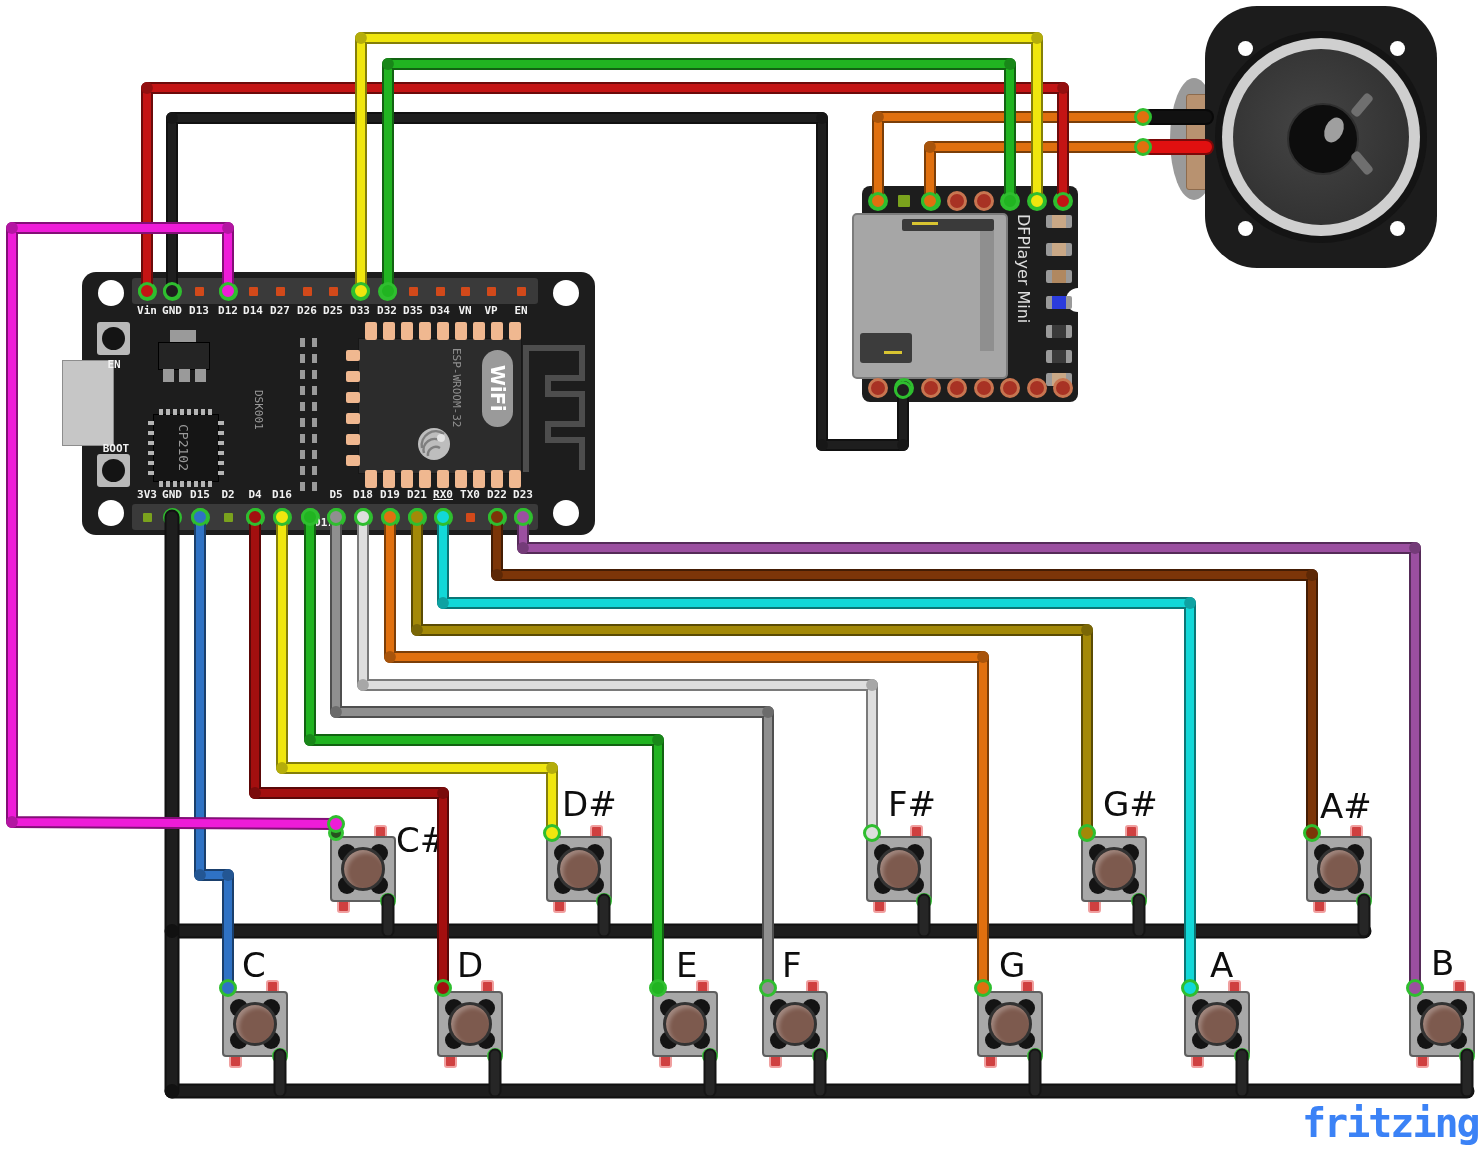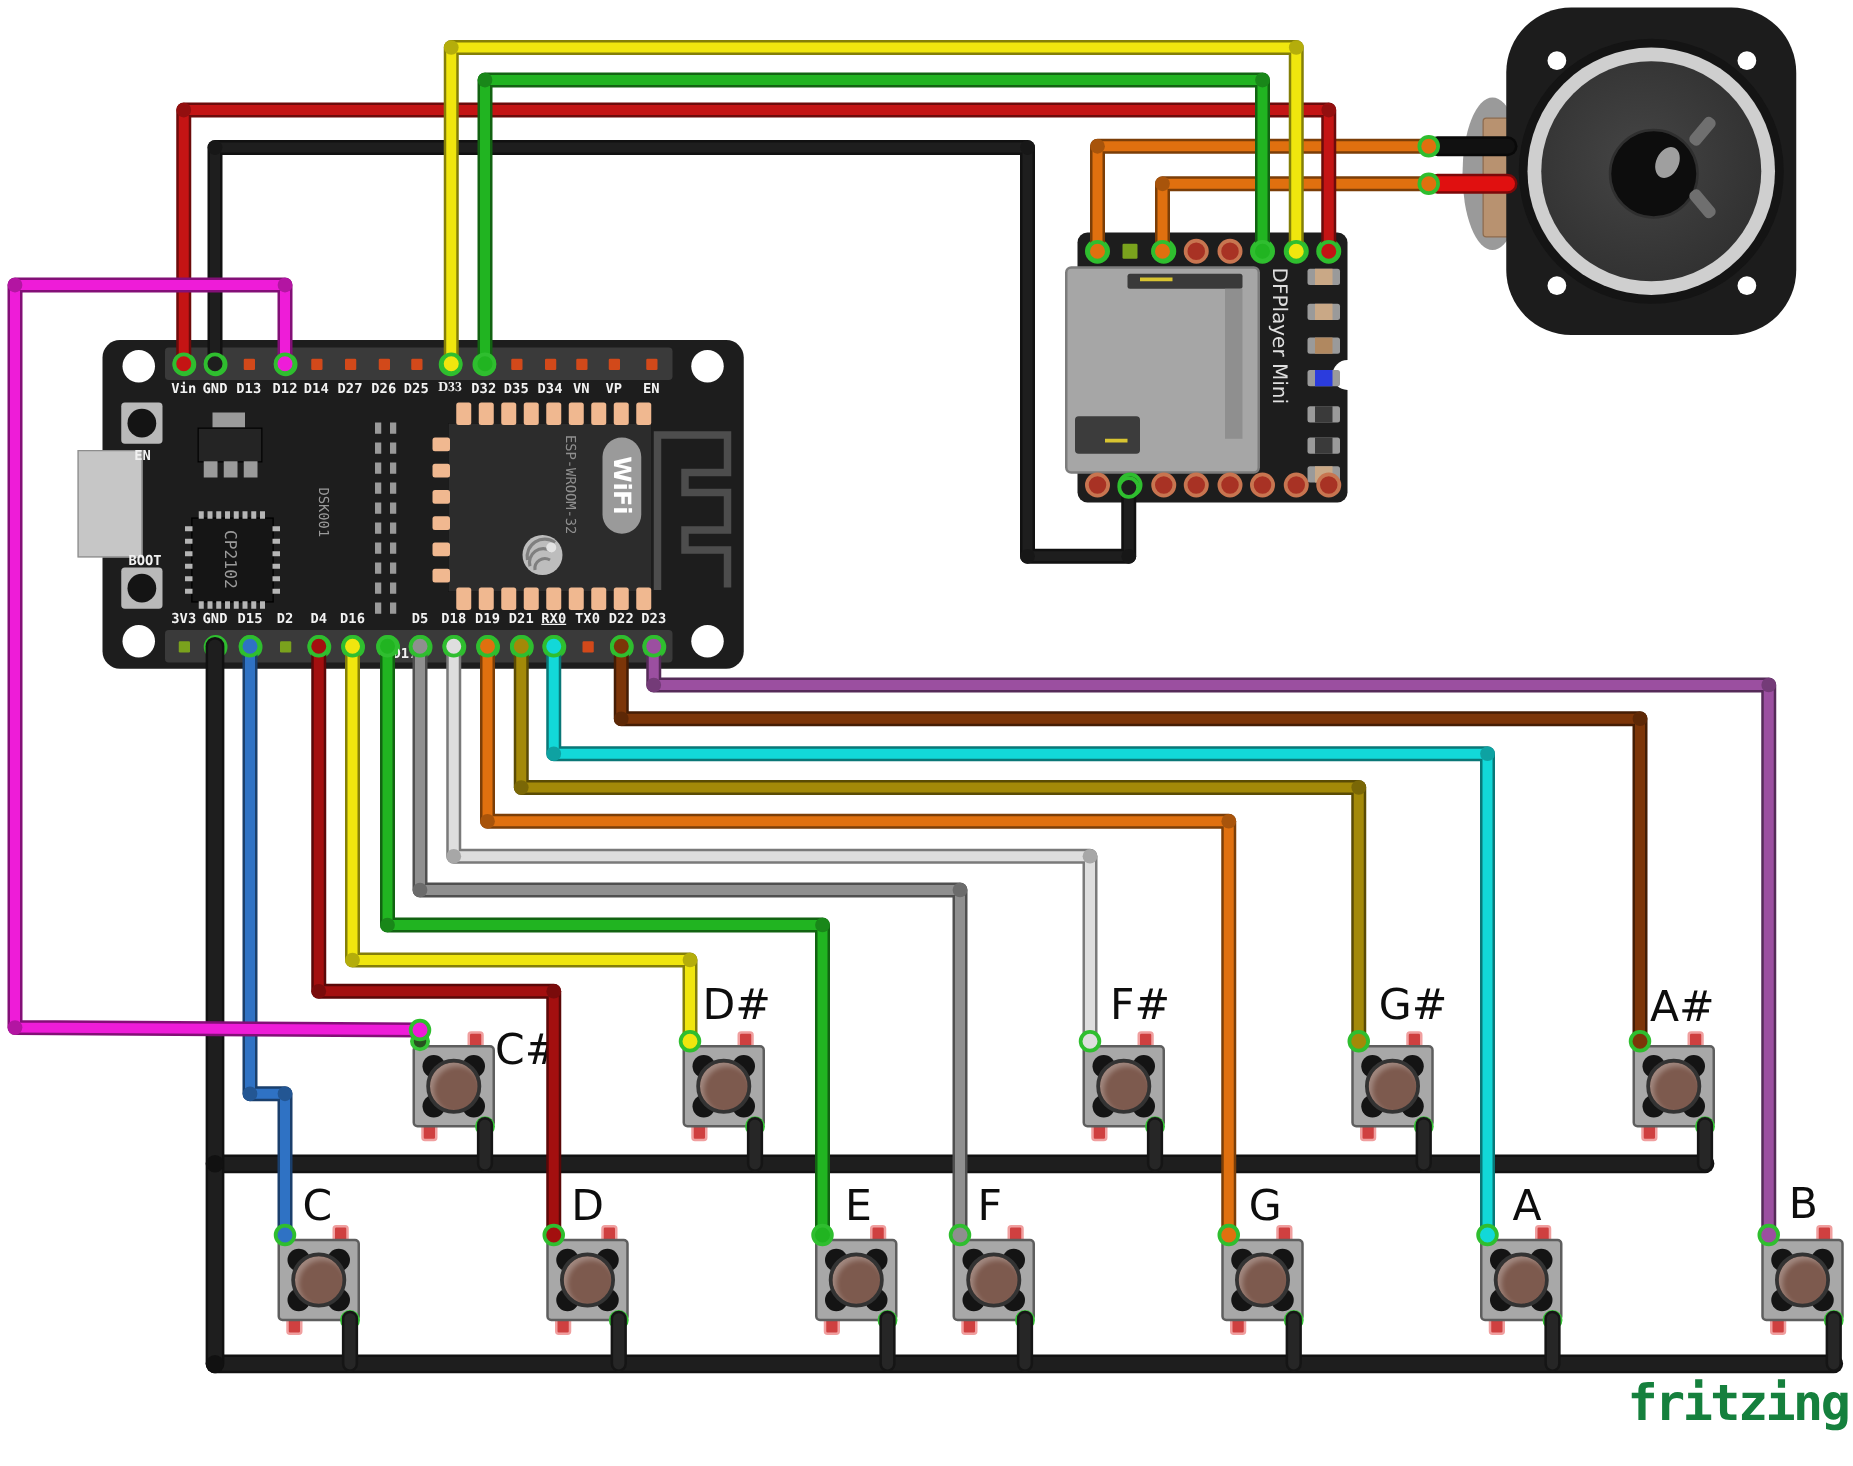--- a/index.html
+++ b/index.html
@@ -198,21 +198,21 @@
       <div class="pin-label" style="left: 228px; top: 304px;">D12</div>
       <div class="strip-sq" style="left: 248.5px; top: 286.5px;"></div>
       <div class="pin-label" style="left: 253px; top: 304px;">D14</div>
       <div class="strip-sq" style="left: 275.5px; top: 286.5px;"></div>
       <div class="pin-label" style="left: 280px; top: 304px;">D27</div>
       <div class="strip-sq" style="left: 302.5px; top: 286.5px;"></div>
       <div class="pin-label" style="left: 307px; top: 304px;">D26</div>
       <div class="strip-sq" style="left: 328.5px; top: 286.5px;"></div>
       <div class="pin-label" style="left: 333px; top: 304px;">D25</div>
       <div class="strip-dot" style="left: 350.5px; top: 281.5px; background: rgb(240, 230, 14);"></div>
-      <div class="pin-label" style="left: 360px; top: 304px; font-family: Liberation Serif, serif;">D33</div>
+      <div class="pin-label" style="left: 360px; top: 304px;">D33</div>
       <div class="strip-dot" style="left: 377.5px; top: 281.5px; background: rgb(33, 180, 33);"></div>
       <div class="pin-label" style="left: 387px; top: 304px;">D32</div>
       <div class="strip-sq" style="left: 408.5px; top: 286.5px;"></div>
       <div class="pin-label" style="left: 413px; top: 304px;">D35</div>
       <div class="strip-sq" style="left: 435.5px; top: 286.5px;"></div>
       <div class="pin-label" style="left: 440px; top: 304px;">D34</div>
       <div class="strip-sq" style="left: 460.5px; top: 286.5px;"></div>
       <div class="pin-label" style="left: 465px; top: 304px;">VN</div>
       <div class="strip-sq" style="left: 486.5px; top: 286.5px;"></div>
       <div class="pin-label" style="left: 491px; top: 304px;">VP</div>
@@ -624,14 +624,14 @@
       <polyline points="228,291 228,228 12,228 12,822 336,824" fill="none" stroke="#ee1cd8" stroke-width="8" stroke-linecap="round" stroke-linejoin="round"></polyline>
       <circle cx="228" cy="228" r="5.9" fill="rgb(179,21,162)"></circle>
       <circle cx="12" cy="228" r="5.9" fill="rgb(179,21,162)"></circle>
       <circle cx="12" cy="822" r="5.9" fill="rgb(179,21,162)"></circle>
       <circle cx="228" cy="291" r="7.5" fill="#ee1cd8" stroke="#2fbe2f" stroke-width="3"></circle>
       <circle cx="336" cy="824" r="7.5" fill="#ee1cd8" stroke="#2fbe2f" stroke-width="3"></circle>
       <circle cx="172" cy="931" r="7" fill="#111"></circle>
       <circle cx="172" cy="1091" r="7" fill="#111"></circle>
     </svg>
 
-  <div id="fritzing-logo" style="left: 1302px; top: 1100px; color: #15803d; text-align: right;">fritzing</div>
+  <div id="fritzing-logo" style="left: 1302px; top: 1100px; color: #3b82f6; text-align: right;">fritzing</div>
 </div>
 
 </body></html>

